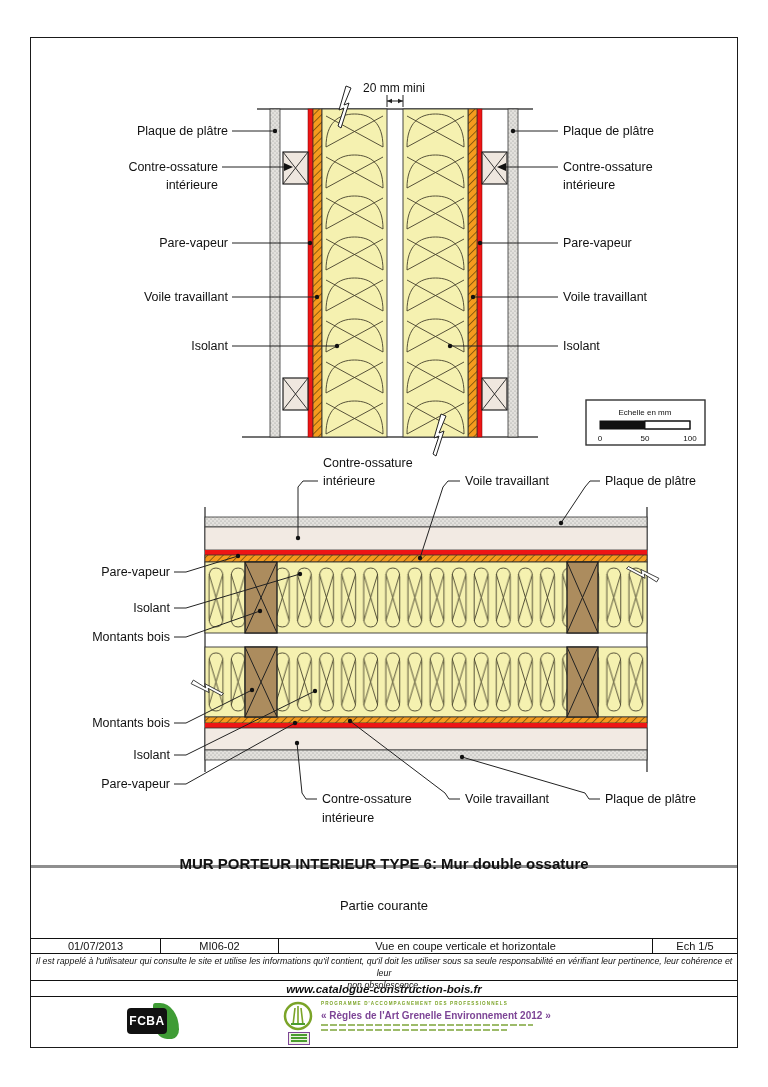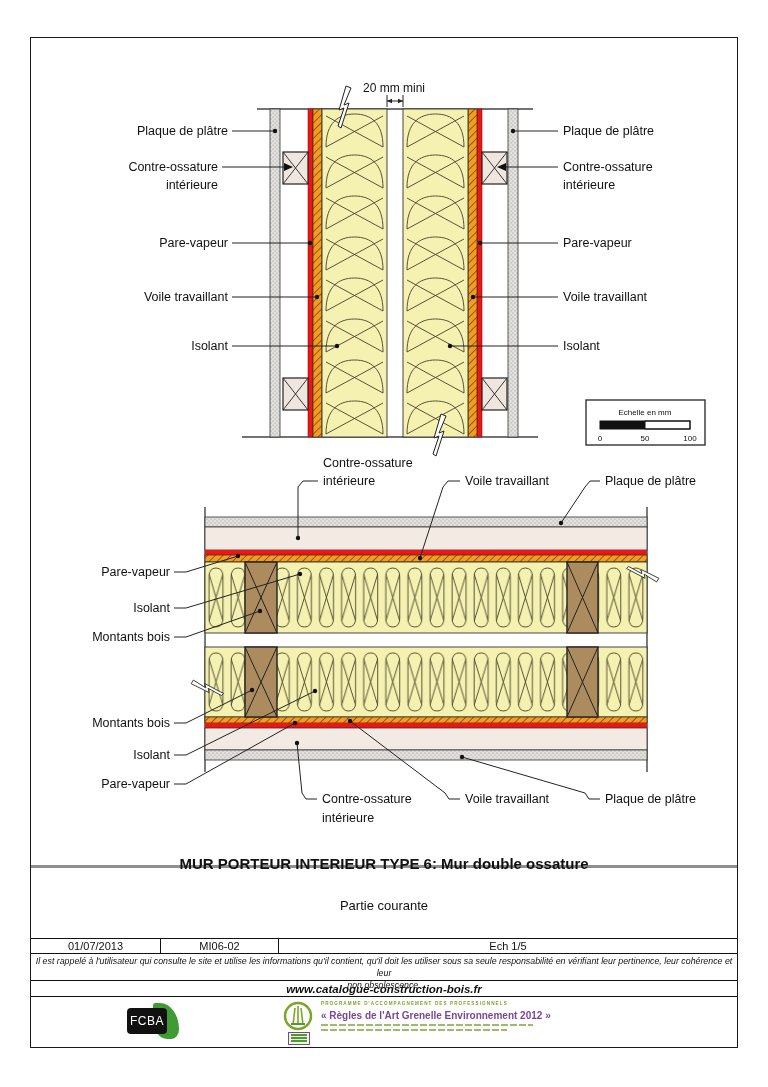--- a/index.html
+++ b/index.html
@@ -18,21 +18,21 @@
   .c-date{width:130px;border-right:1.2px solid #111;}
   .c-ref{width:118px;border-right:1.2px solid #111;}
   .c-view{width:374px;border-right:1.2px solid #111;}
   .c-scale{flex:1;}
   .disclaimer{position:absolute;left:33px;top:956px;width:702px;text-align:center;font-size:8.8px;font-style:italic;color:#111;line-height:1.35;}
   .urlrow{position:absolute;left:31px;top:980px;width:706px;height:17px;border-top:1.5px solid #111;border-bottom:1.5px solid #111;text-align:center;font-size:11.5px;font-style:italic;font-weight:bold;line-height:17px;color:#111;box-sizing:border-box;}
   .logos{position:absolute;left:31px;top:997px;width:706px;height:49px;}
   
   .fcba{position:absolute;left:96px;top:6px;width:60px;height:36px;}
   .fcba .leaf{position:absolute;left:26px;top:0px;width:26px;height:36px;background:#3f9c35;border-radius:10% 80% 30% 60%;}
-  .fcba .blk{position:absolute;left:0;top:5px;width:40px;height:26px;background:#111;border-radius:4px;color:#fff;font-size:12px;font-weight:normal;text-align:center;line-height:26px;letter-spacing:.5px;}
+  .fcba .blk{position:absolute;left:0;top:5px;width:40px;height:26px;background:#111;border-radius:4px;color:#fff;font-size:12px;font-weight:bold;text-align:center;line-height:26px;letter-spacing:.5px;}
   
   .prog{position:absolute;left:252px;top:2px;width:250px;height:46px;}
   .prog .badge{position:absolute;left:0;top:2px;width:30px;height:30px;}
   .prog .stamp{position:absolute;left:5px;top:33px;width:20px;height:11px;border:1px solid #7d4596;background:#eef3e2;}
   .prog .stamp i{display:block;height:2px;margin:1px 2px;background:#4a9c2e;}
   .prog .txt{position:absolute;left:38px;top:2px;width:212px;}
   .prog .l1{font-size:4.6px;letter-spacing:1.1px;color:#7ba428;font-weight:bold;white-space:nowrap;}
   .prog .l2{font-size:10px;font-weight:bold;color:#7d4596;margin-top:4px;white-space:nowrap;}
   .fineline{height:2.4px;margin-top:2.6px;background:repeating-linear-gradient(90deg,#9dbb6a 0 7px,transparent 7px 9px);}
   .fineline.short{width:186px;}
@@ -267,20 +267,21 @@
   </g>
 </svg>
 
 <div class="divider"></div>
 <div class="title">MUR PORTEUR INTERIEUR TYPE 6: Mur double ossature</div>
 <div class="subtitle">Partie courante</div>
 
 <div class="inforow">
   <div class="c-date">01/07/2013</div>
   <div class="c-ref">MI06-02</div>
+  <div class="c-view">Vue en coupe verticale et horizontale</div>
   <div class="c-scale">Ech 1/5</div>
 </div>
 
 <div class="disclaimer">
   <span>Il est rappelé à l'utilisateur qui consulte le site et utilise les informations qu'il contient, qu'il doit les utiliser sous sa seule responsabilité en vérifiant leur pertinence, leur cohérence et leur</span><br>
   <span>non obsolescence.</span>
 </div>
 
 <div class="urlrow">www.catalogue-construction-bois.fr</div>
 

